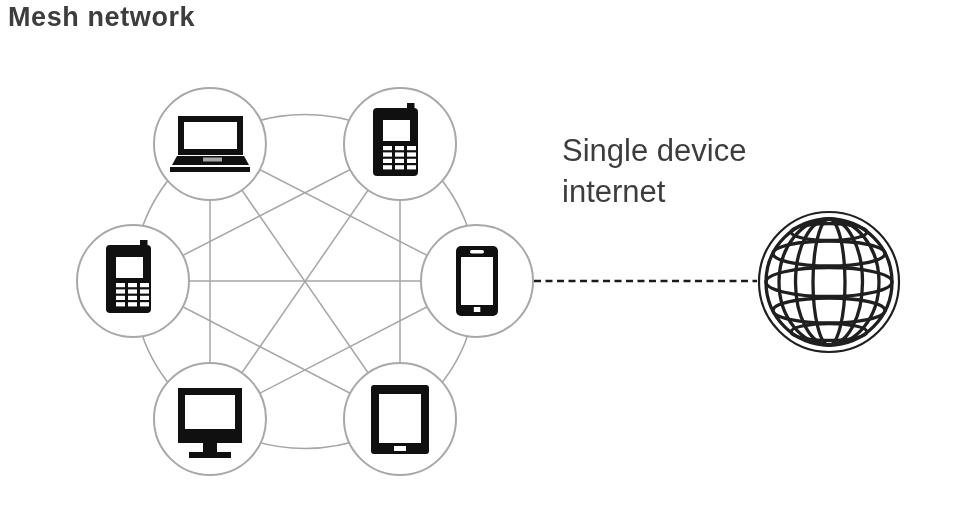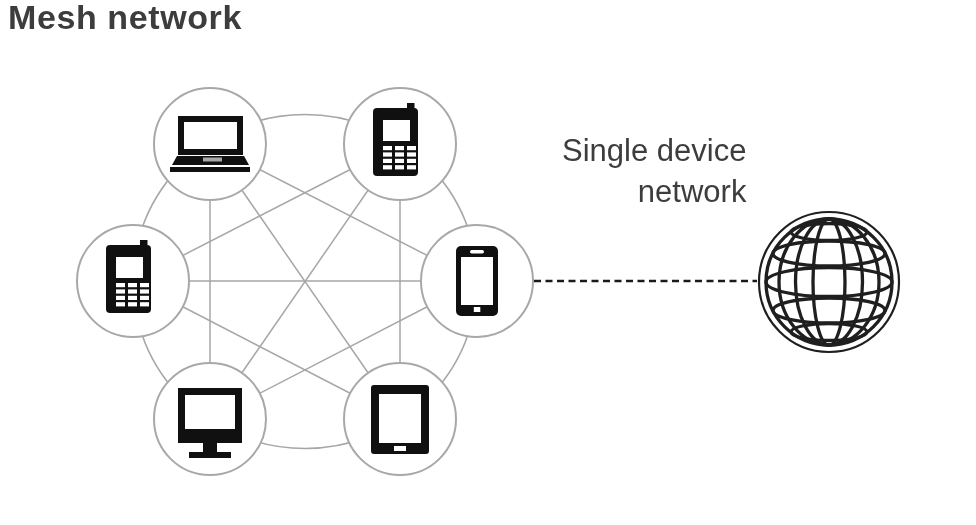--- a/index.html
+++ b/index.html
@@ -5,26 +5,26 @@
   html,body{margin:0;padding:0;}
   body{
     width:976px;height:525px;position:relative;overflow:hidden;
     background:#ffffff;
     font-family:"Liberation Sans",sans-serif;
   }
   .stage{position:absolute;inset:0;}
   svg.diagram{position:absolute;left:0;top:0;}
   .figure-title{
     position:absolute;left:8px;top:0px;
-    font-size:34px;font-weight:bold;letter-spacing:0.6px;
+    font-size:27px;font-weight:bold;letter-spacing:0.6px;
     line-height:34px;
   }
   .caption{
     position:absolute;left:562px;top:130px;
-    font-size:31px;line-height:41px;font-weight:400;text-align:right;
+    font-size:31px;line-height:41px;font-weight:400;
   }
 </style>
 </head>
 <body style="color: rgb(61, 61, 61);">
 
 <div class="stage">
   <svg class="diagram" id="diagram" width="976" height="525" viewBox="0 0 976 525">
       <ellipse cx="305" cy="281.5" rx="172" ry="167" fill="none" stroke="#a6a6a6" stroke-width="1.6"></ellipse>
       <line x1="210" y1="144" x2="477" y2="281" stroke="#a6a6a6" stroke-width="1.5"></line>
       <line x1="210" y1="144" x2="400" y2="419" stroke="#a6a6a6" stroke-width="1.5"></line>
@@ -123,15 +123,15 @@
           <ellipse cy="-28.5" rx="56" ry="12.5"></ellipse>
           <ellipse cy="28.5" rx="56" ry="12.5"></ellipse>
           <ellipse cy="-50" rx="38" ry="8.5"></ellipse>
           <ellipse cy="50" rx="38" ry="8.5"></ellipse>
         </g>
       </g>
     </svg>
   <div class="figure-title">Mesh network</div>
   <div class="caption">
     <div>Single device</div>
-    <div>network</div>
+    <div>internet</div>
   </div>
 </div>
 
 </body></html>

